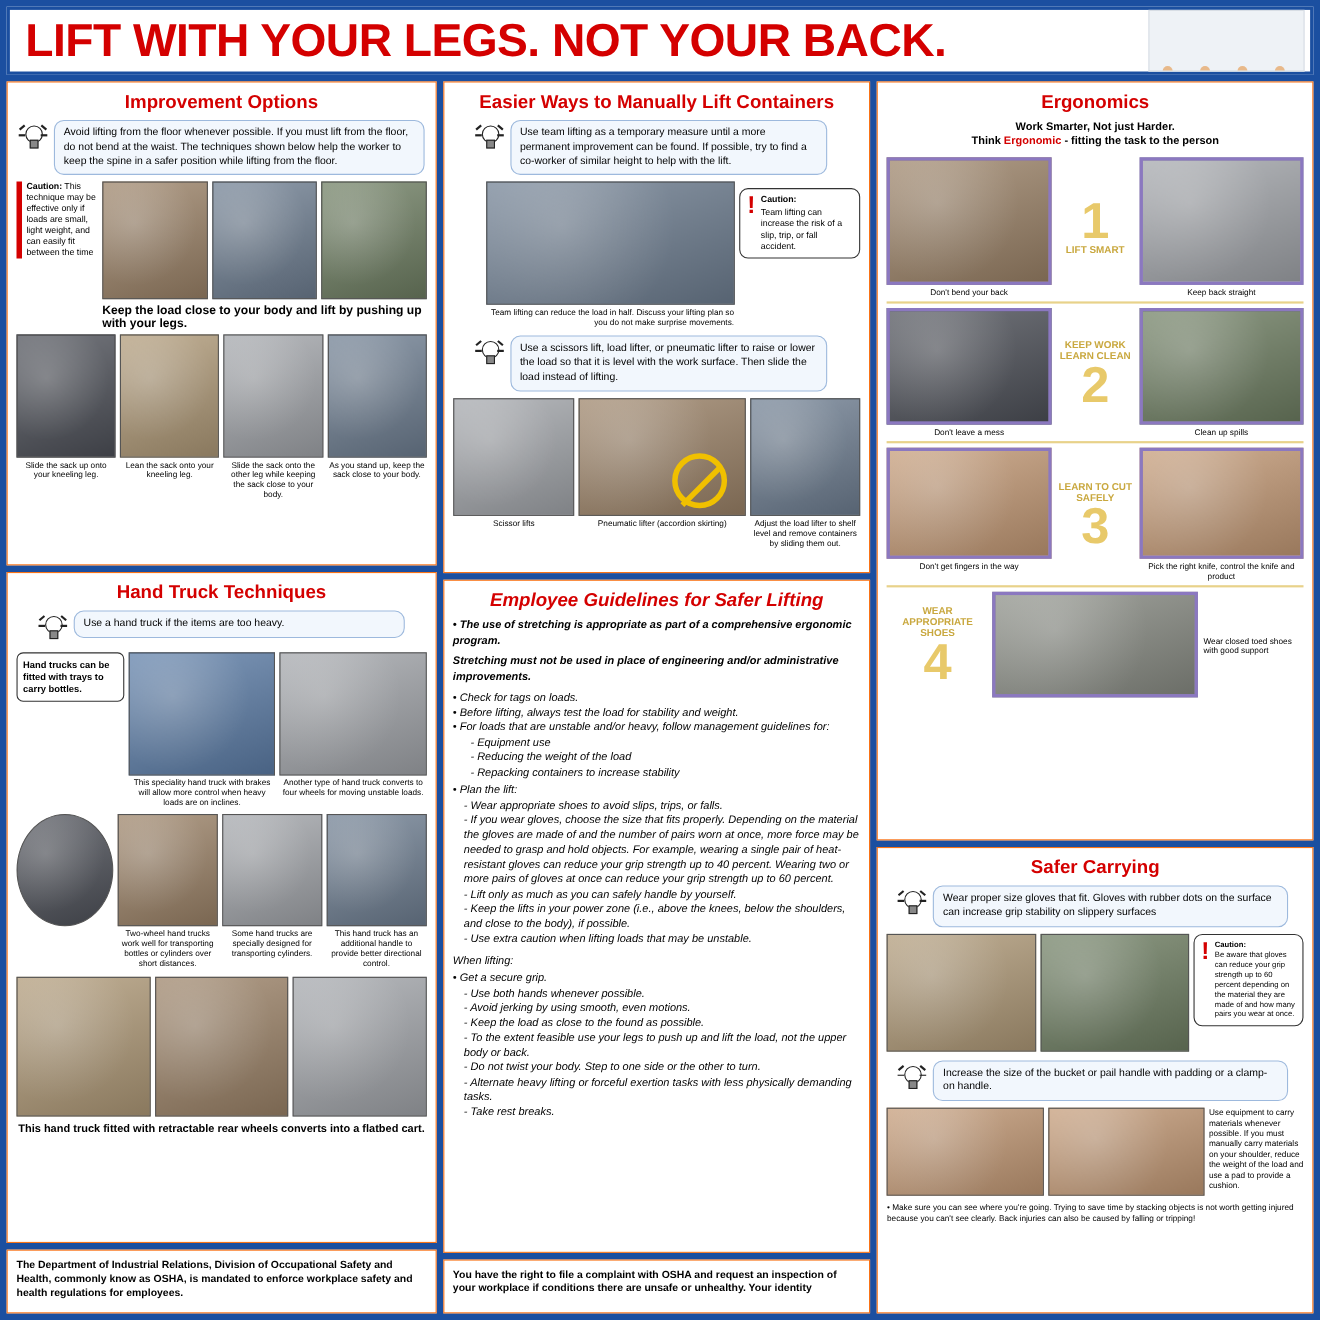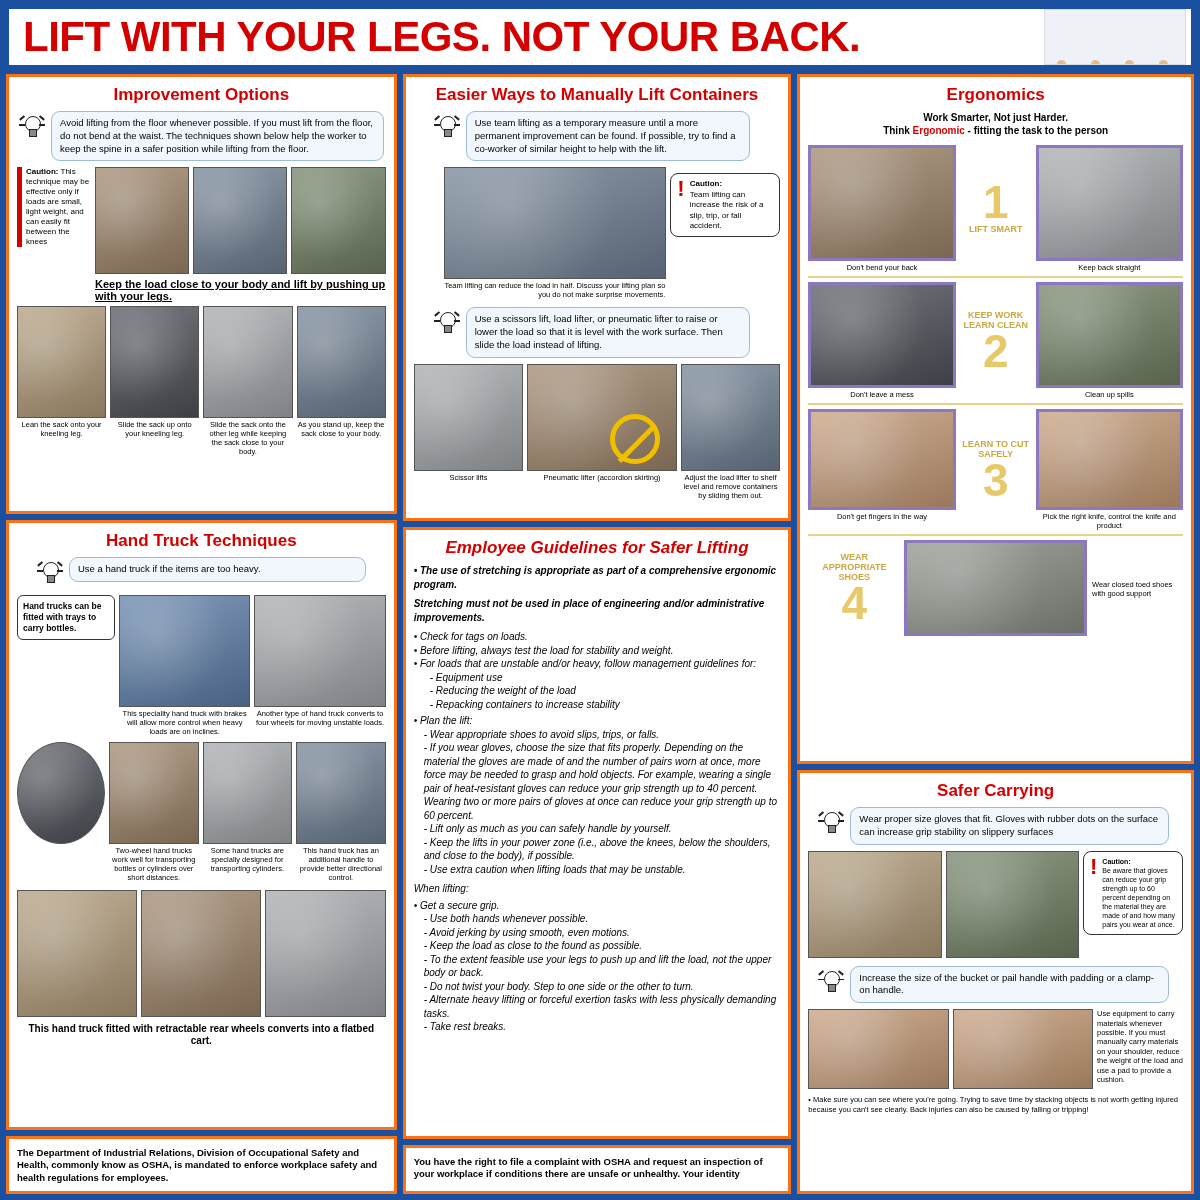--- a/index.html
+++ b/index.html
@@ -34,21 +34,21 @@
   }
   .fig{position:absolute;bottom:4px;}
   .fig .head{width:9px;height:9px;border-radius:50%;background:#e8b98a;position:absolute;top:0;left:4px;}
   
   .cols{display:flex;gap:6px;height:1120px;}
   .col{display:flex;flex-direction:column;gap:6px;}
   .col1{width:392px;}
   .col2{width:390px;}
   .col3{width:398px;}
   .card{
-    background:#fff;border:3px solid #f97316;box-sizing:border-box;
+    background:#fff;border:1px solid #f97316;box-sizing:border-box;
     padding:6px 8px;overflow:hidden;position:relative;
   }
   .card h2{
     margin:2px 0 6px 0;text-align:center;color:#d40000;
     font-size:17px;font-weight:bold;
   }
   
   .tip{display:flex;align-items:flex-start;gap:6px;margin:4px 2px 6px 2px;}
   .bulb{
     flex:none;width:26px;height:30px;position:relative;
@@ -91,21 +91,21 @@
   .ph.green{background:#6f7f63;}
   .ph.dark{background:#4e5159;}
   .ph.tan{background:#b09a78;}
   .ph.blue{background:#5d7ea8;}
   .ph.gray{background:#a3a6ab;}
   .ph.skin{background:#c49a76;}
   .ph.floor{background:#8a8d85;}
   .cap{font-size:7.5px;line-height:1.2;text-align:center;margin:2px 1px 0 1px;}
   .row{display:flex;gap:4px;}
   .bodytext{font-size:10px;line-height:1.35;}
-  .bold-line{font-weight:bold;font-size:11px;margin:4px 0;text-decoration:underline;}
+  .bold-line{font-weight:bold;font-size:11px;margin:4px 0;}
   
   .erg-sub{text-align:center;font-size:10px;font-weight:bold;line-height:1.3;margin-bottom:4px;}
   .erg-sub .red{color:#d40000;}
   .erg-row{display:flex;align-items:stretch;gap:4px;border-bottom:2px solid #e8d28a;padding:4px 0;}
   .erg-num{
     flex:none;width:72px;display:flex;flex-direction:column;align-items:center;justify-content:center;
     color:#e8c96a;font-weight:bold;text-align:center;
   }
   .erg-num .digit{font-size:46px;line-height:0.9;}
   .erg-num .lbl{font-size:9px;color:#c9a83f;line-height:1.1;margin-top:2px;}
@@ -154,38 +154,38 @@
               <span class="ray r4"></span>
           </span>
           <span class="text">Avoid lifting from the floor whenever possible. If you must lift from the floor, do not bend at the waist. The techniques shown below help the worker to keep the spine in a safer position while lifting from the floor.</span>
         </div>
 
         <div class="row" style="align-items:flex-start;">
           <div style="width:74px;display:flex;gap:4px;">
             <div class="excl-bar"></div>
             <div style="font-size:8px;line-height:1.25;">
               <b>Caution:</b>
-              <span>This technique may be effective only if loads are small, light weight, and can easily fit between the knees</span>
+              <span>This technique may be effective only if loads are small, light weight, and can easily fit between the time</span>
             </div>
           </div>
           <div class="ph warm" style="flex:1;height:105px;"></div>
           <div class="ph cool" style="flex:1;height:105px;"></div>
           <div class="ph green" style="flex:1;height:105px;"></div>
         </div>
 
         <div class="bold-line" style="margin-left:78px;">Keep the load close to your body and lift by pushing up with your legs.</div>
 
         <div class="row" style="margin-top:4px;">
           <div style="flex:1;">
+            <div class="ph dark" style="height:110px;"></div>
+            <div class="cap">Slide the sack up onto your kneeling leg.</div>
+          </div>
+          <div style="flex:1;">
             <div class="ph tan" style="height:110px;"></div>
             <div class="cap">Lean the sack onto your kneeling leg.</div>
-          </div>
-          <div style="flex:1;">
-            <div class="ph dark" style="height:110px;"></div>
-            <div class="cap">Slide the sack up onto your kneeling leg.</div>
           </div>
           <div style="flex:1;">
             <div class="ph gray" style="height:110px;"></div>
             <div class="cap">Slide the sack onto the other leg while keeping the sack close to your body.</div>
           </div>
           <div style="flex:1;">
             <div class="ph cool" style="height:110px;"></div>
             <div class="cap">As you stand up, keep the sack close to your body.</div>
           </div>
         </div>

